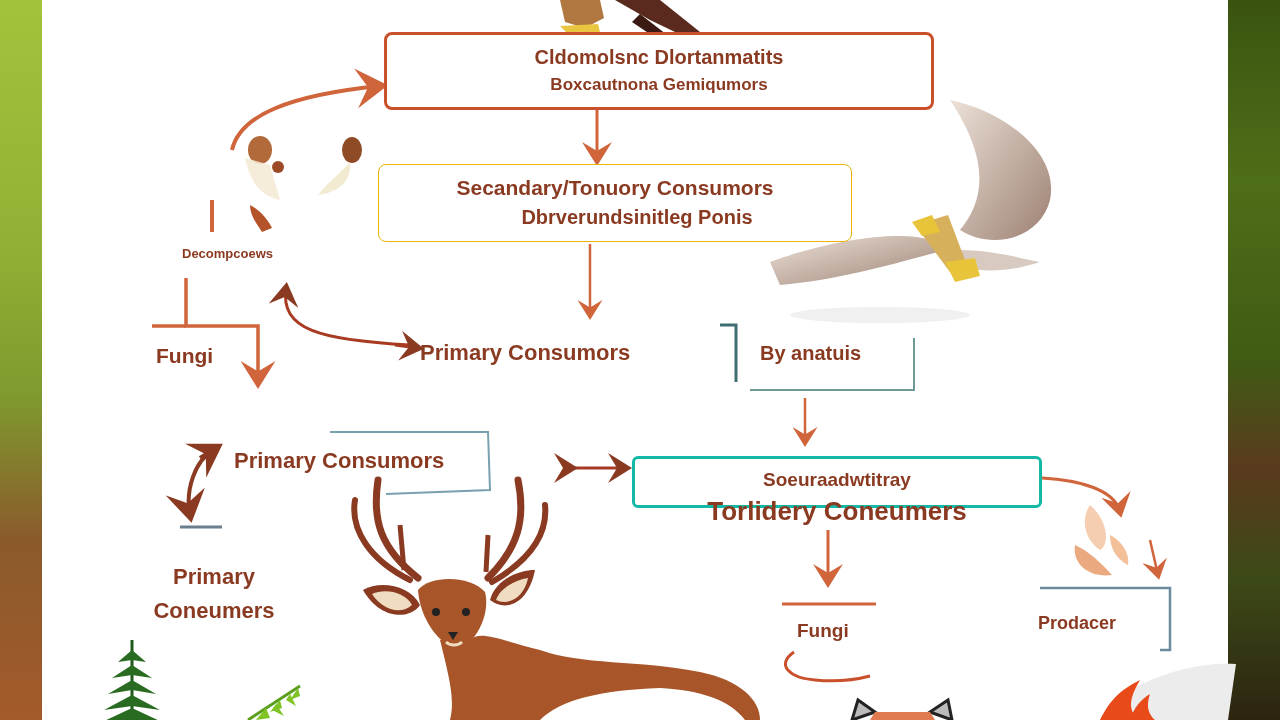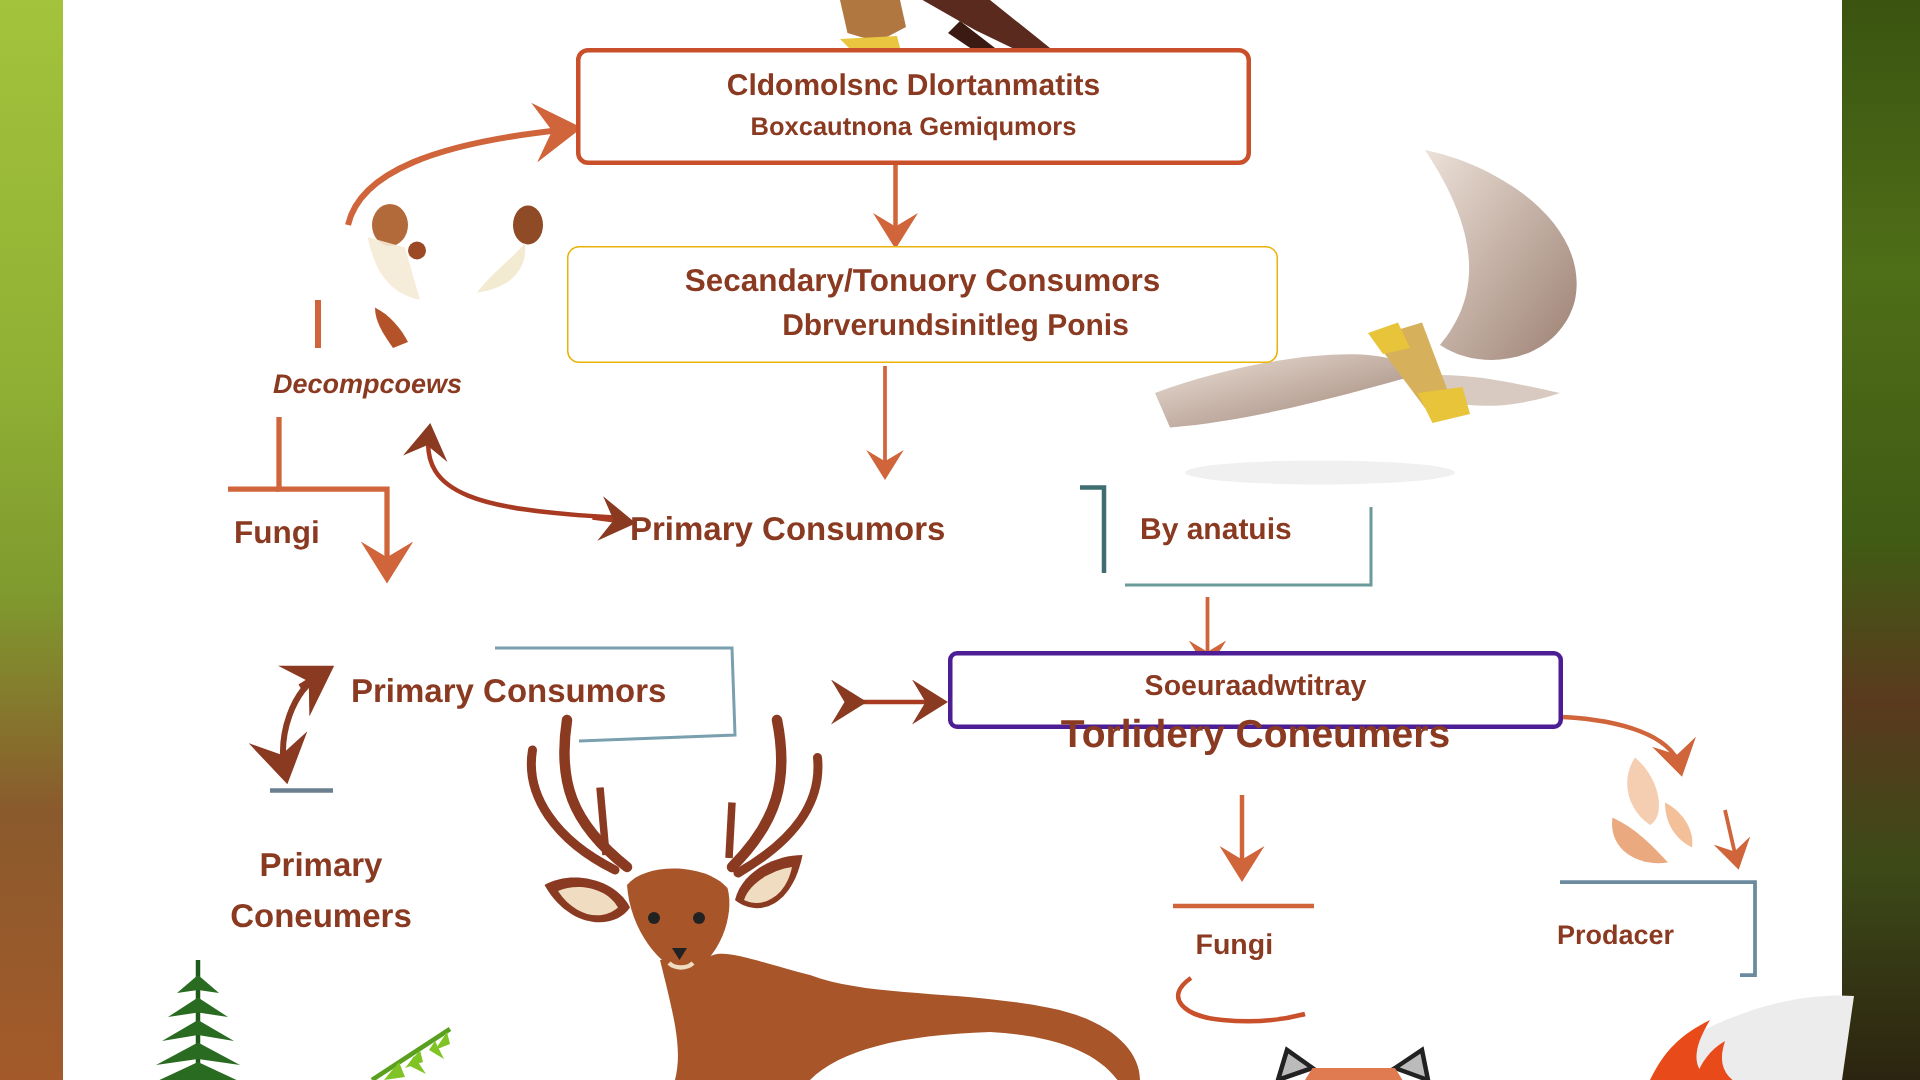--- a/index.html
+++ b/index.html
@@ -143,45 +143,45 @@
   </g>
 
   <g fill="none">
     <path d="M720,325 L736,325 L736,382" stroke="#3f6e70" stroke-width="3"></path>
     <path d="M750,390 L914,390 L914,338" stroke="#6a9a9a" stroke-width="2"></path>
     <path d="M330,432 L488,432 L490,490 L386,494" stroke="#7aa0b0" stroke-width="2"></path>
     <path d="M1040,588 L1170,588 L1170,650 L1160,650" stroke="#6b8a9e" stroke-width="2.5"></path>
   </g>
 </svg>
 
-<div class="box" style="left:384px;top:32px;width:450px;height:78px;border:3px solid #c9502b;padding-top:8px;">
+<div class="box" style="left:384px;top:32px;width:550px;height:78px;border:3px solid #c9502b;padding-top:8px;">
   <span class="l1" style="font-size:20px;line-height:28px;">Cldomolsnc Dlortanmatits</span>
   <span class="l2" style="font-size:17px;line-height:28px;">Boxcautnona Gemiqumors</span>
 </div>
 
 <div class="box" style="left:378px;top:164px;width:474px;height:78px;border:1px solid #eab308;padding-top:8px;">
   <span class="l1" style="font-size:21px;line-height:30px;">Secandary/Tonuory Consumors</span>
   <span class="l2" style="font-size:20px;line-height:28px;padding-left:44px;">Dbrverundsinitleg Ponis</span>
 </div>
 
-<div class="txt" style="left:182px;top:246px;font-size:18px;font-style:italic;">Decompcoews</div>
+<div class="txt" style="left:182px;top:246px;font-size:13px;">Decompcoews</div>
 
 <div class="txt" style="left:156px;top:344px;font-size:21px;">Fungi</div>
 
 <div class="txt" style="left:420px;top:340px;font-size:22px;">Primary Consumors</div>
 
 <div class="txt" style="left:760px;top:342px;font-size:20px;">By anatuis</div>
 
 <div class="txt" style="left:234px;top:448px;font-size:22px;">Primary Consumors</div>
 
 <div class="txt" style="left:128px;top:560px;font-size:22px;text-align:center;width:172px;line-height:34px;">
   <span style="display:block">Primary</span>
   <span style="display:block">Coneumers</span>
 </div>
 
-<div class="box" style="left:632px;top:434px;width:410px;height:52px;border:3px solid #4c1d95;padding-top:6px;border-radius:6px;">
+<div class="box" style="left:632px;top:456px;width:410px;height:52px;border:3px solid #14b8a6;padding-top:6px;border-radius:6px;">
   <span class="l1" style="font-size:19px;line-height:30px;">Soeuraadwtitray</span>
   <span class="l2" style="font-size:26px;line-height:32px;">Torlidery Coneumers</span>
 </div>
 
 <div class="txt" style="left:797px;top:620px;font-size:19px;">Fungi</div>
 
 <div class="txt" style="left:1038px;top:613px;font-size:18px;">Prodacer</div>
 
 </body></html>

